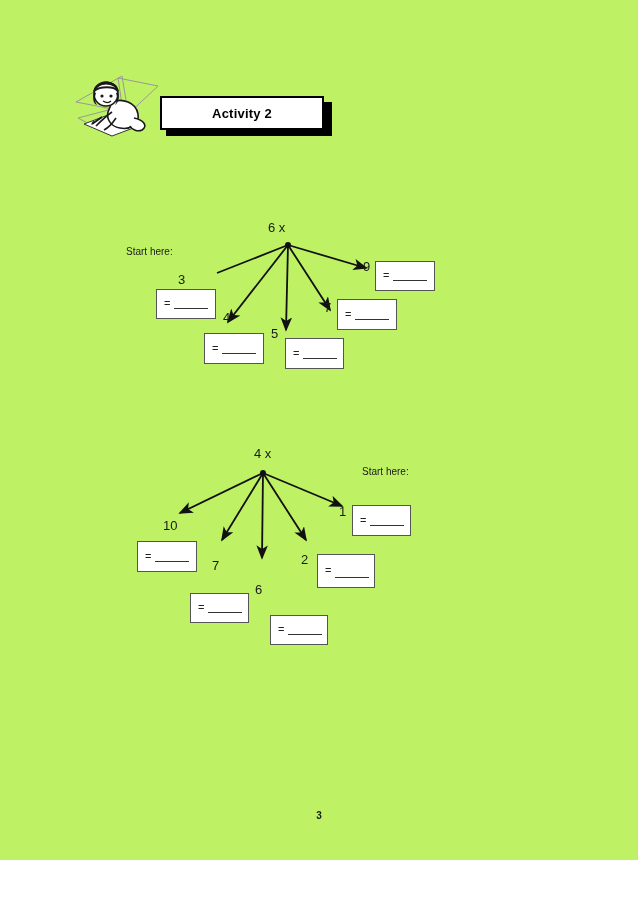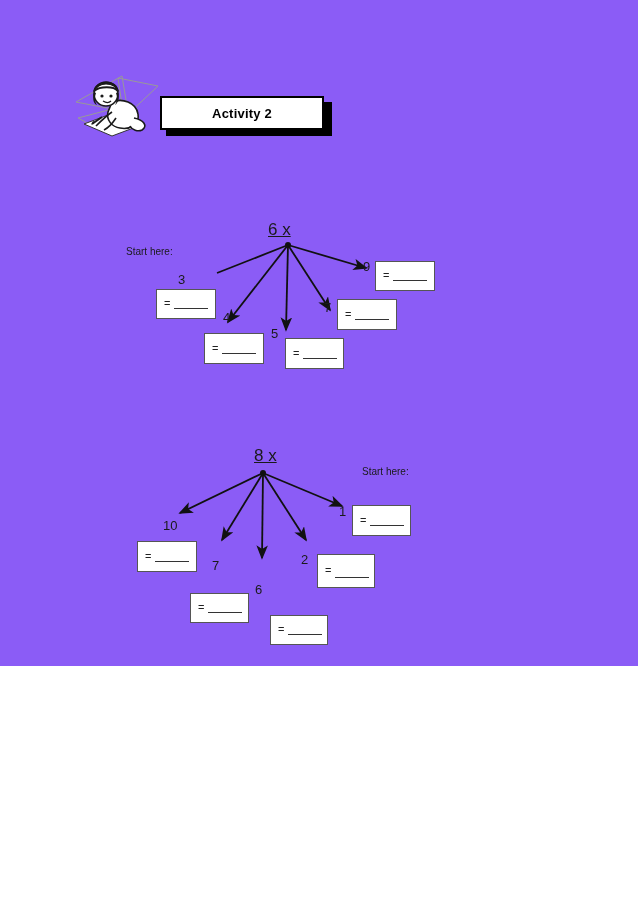--- a/index.html
+++ b/index.html
@@ -7,22 +7,22 @@
     padding: 0;
     background: #ffffff;
   }
   body {
     font-family: "Liberation Sans", sans-serif;
     color: #1a1a1a;
   }
   #page {
     position: relative;
     width: 638px;
-    height: 666px;
-    background: #8b5cf6;
+    height: 860px;
+    background: #bef264;
     overflow: hidden;
   }
 
   
   #header-area {
     position: absolute;
     left: 72px;
     top: 72px;
     width: 200px;
     height: 70px;
@@ -85,24 +85,23 @@
     width: 638px;
   }
   .diagram-svg {
     position: absolute;
     left: 0px;
     top: 0px;
     overflow: visible;
   }
   .hub-label {
     position: absolute;
-    font-size: 17px;
+    font-size: 13px;
     color: #1a1a1a;
     white-space: nowrap;
-    text-decoration: underline;
   }
   .start-here {
     position: absolute;
     font-size: 10px;
     color: #1a1a1a;
     white-space: nowrap;
   }
   .factor-label {
     position: absolute;
     font-size: 13px;
@@ -265,21 +264,21 @@
 
       <line x1="263" y1="473" x2="222" y2="540" stroke="#111111" stroke-width="1.8" marker-end="url(#ah2)"></line>
 
       <line x1="263" y1="473" x2="262" y2="558" stroke="#111111" stroke-width="1.8" marker-end="url(#ah2)"></line>
 
       <line x1="263" y1="473" x2="306" y2="540" stroke="#111111" stroke-width="1.8" marker-end="url(#ah2)"></line>
 
       <line x1="263" y1="473" x2="342" y2="506" stroke="#111111" stroke-width="1.8" marker-end="url(#ah2)"></line>
     </svg>
 
-    <div class="hub-label" style="left:254px;top:446px;">8 x</div>
+    <div class="hub-label" style="left:254px;top:446px;">4 x</div>
 
     <div class="start-here" style="left:362px;top:466px;">Start here:</div>
 
     <div class="factor-label" style="left:163px;top:518px;">10</div>
     <div class="answer-box" style="left:137px;top:541px;width:60px;height:31px;">
       <span class="eq">=</span>
       <span class="blank"></span>
     </div>
 
     <div class="factor-label" style="left:212px;top:558px;">7</div>

